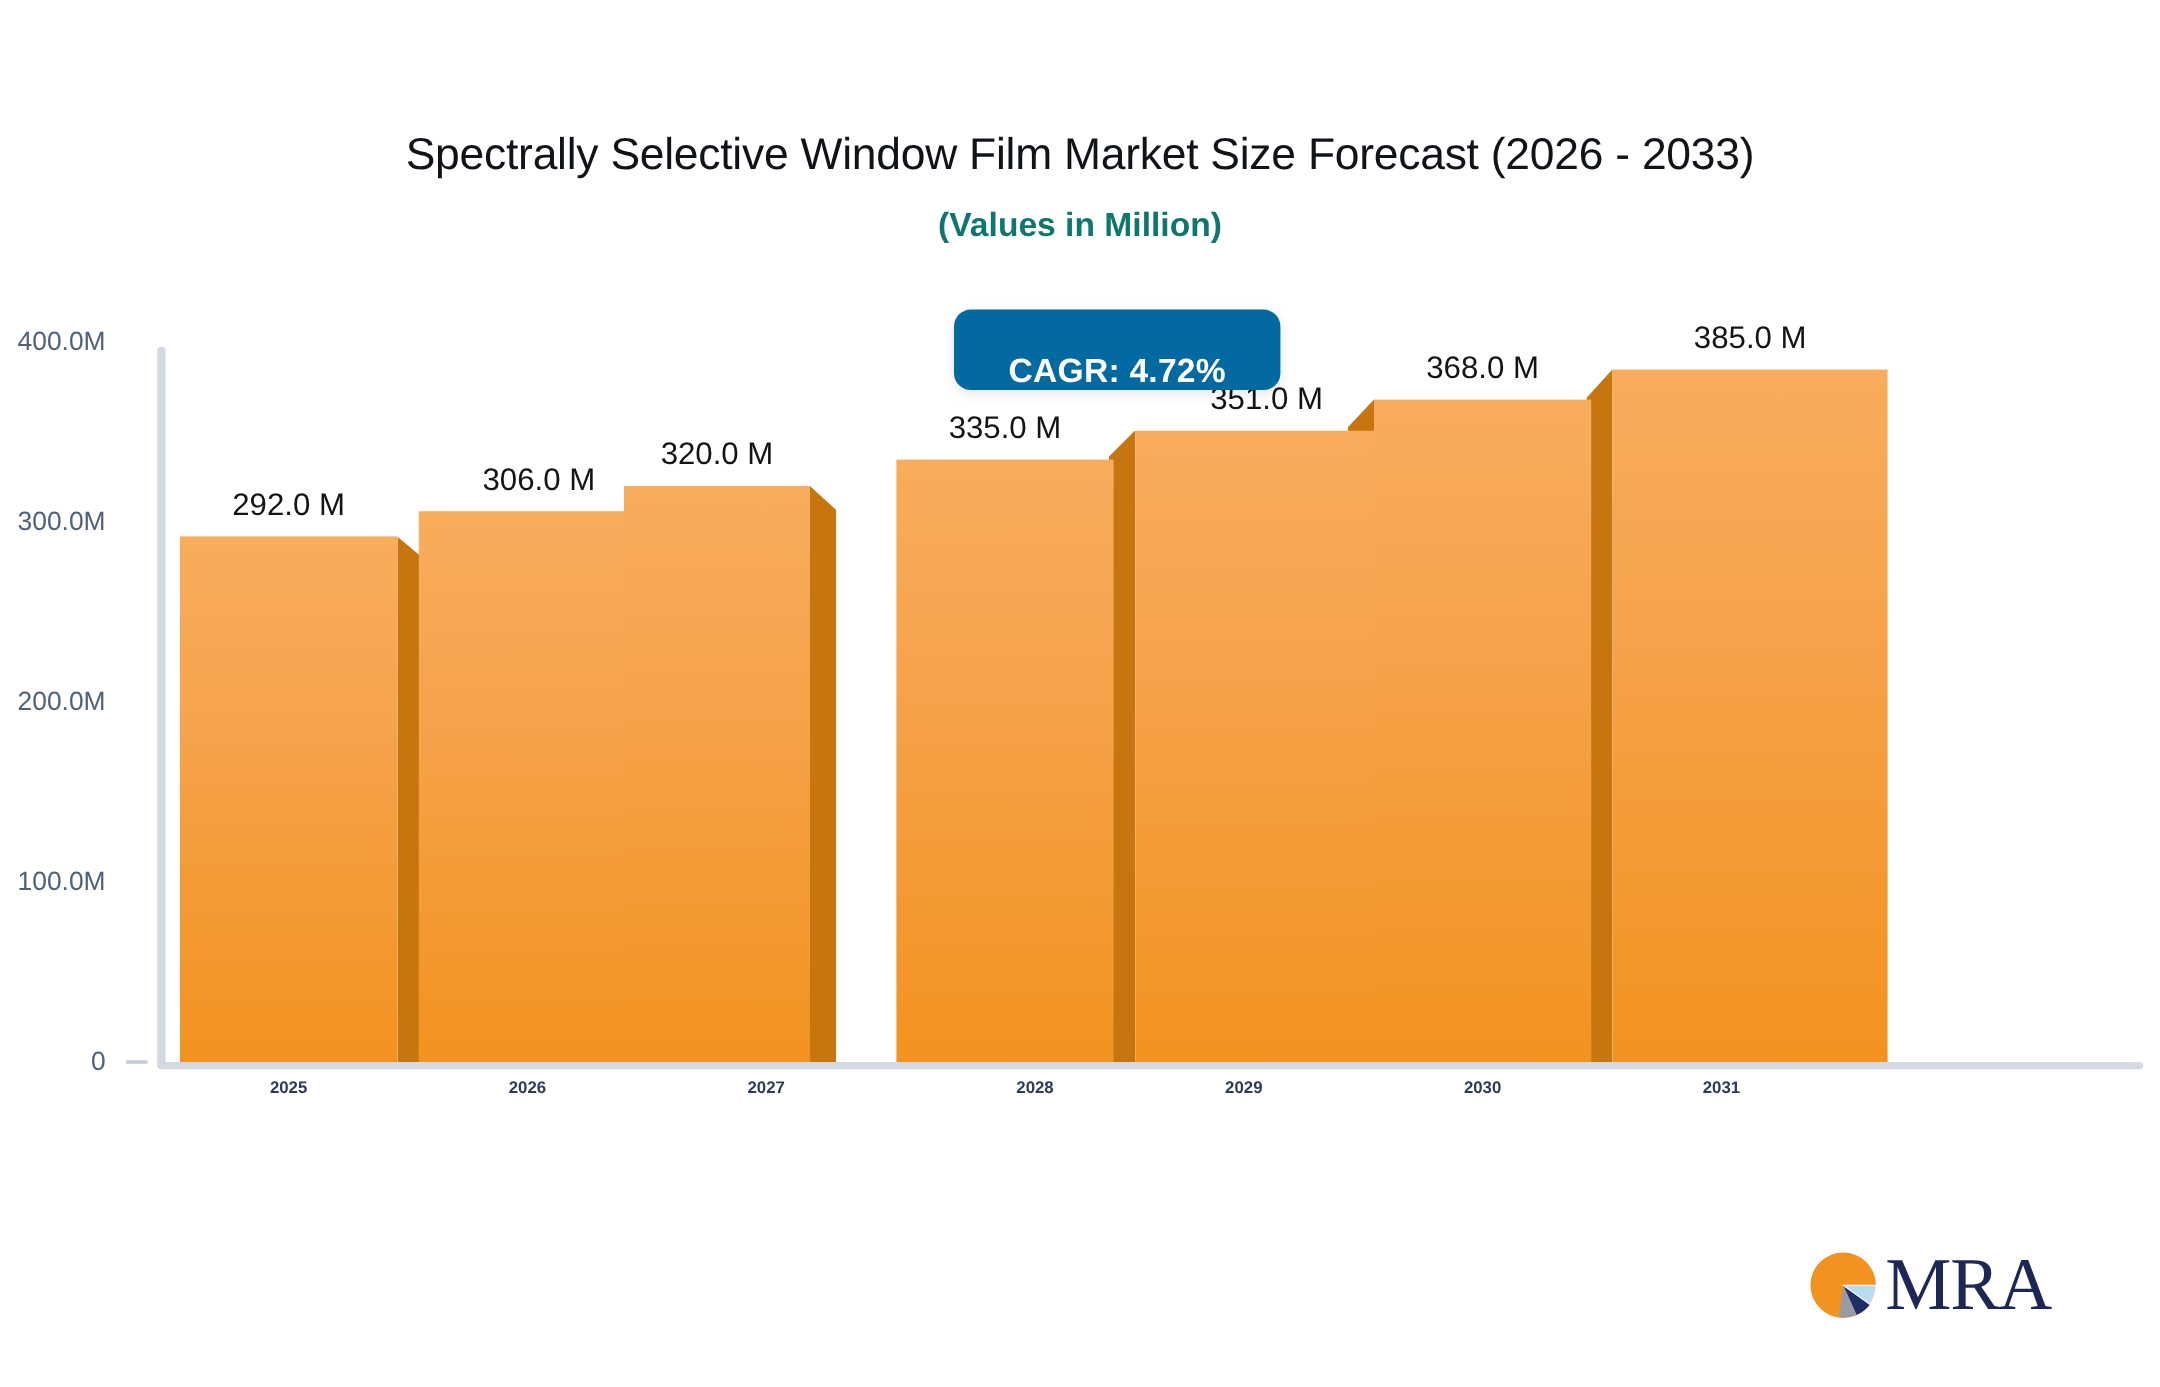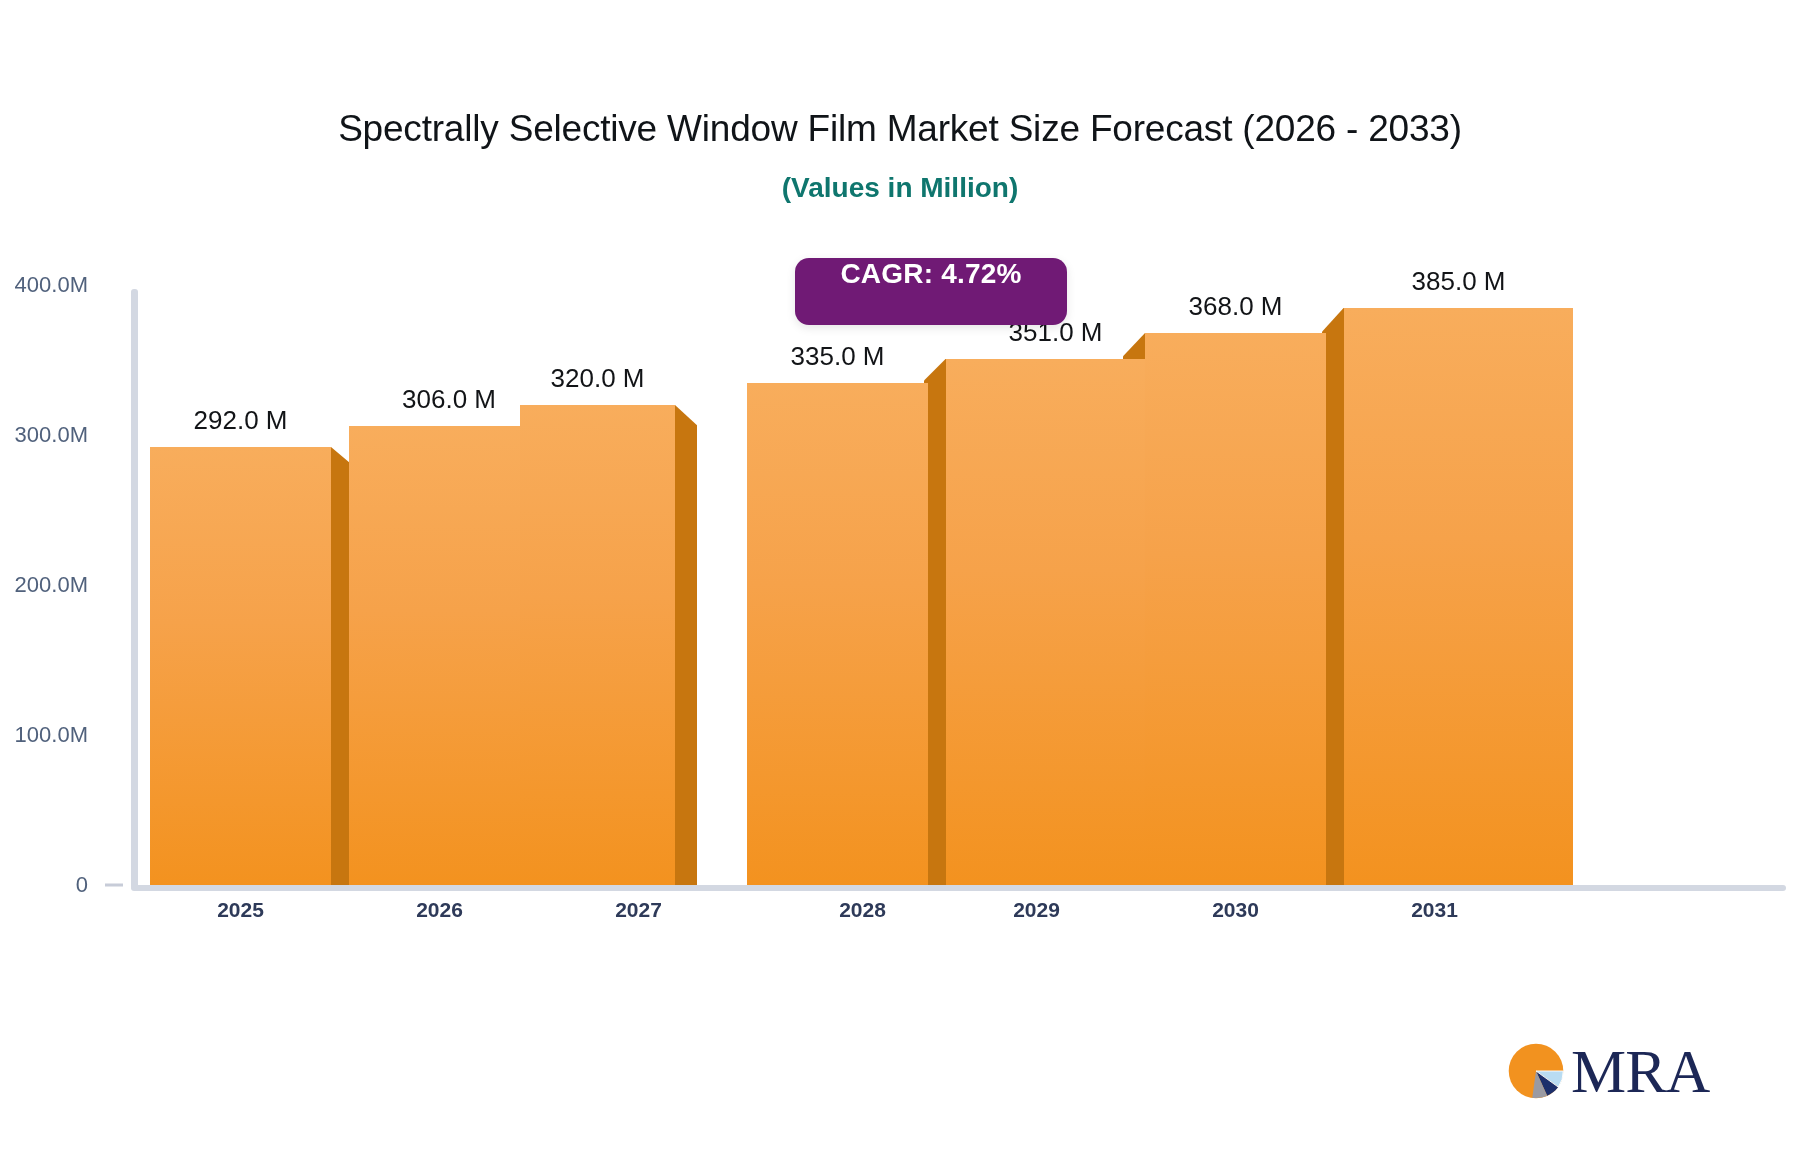--- a/index.html
+++ b/index.html
@@ -27,24 +27,24 @@
     text-align:center;
     font-size:28px;font-weight:bold;
     color:#0f766e;
   }
 
   
   .cagr-badge{
     position:absolute;
     left:795px;top:258px;
     width:272px;height:67px;
-    background:#701a75;
+    background:#0369a1;
     border-radius:14px;
     box-shadow:0 3px 10px rgba(0,0,0,.10);
-    display:flex;align-items:flex-start;justify-content:center;
+    display:flex;align-items:flex-end;justify-content:center;
     z-index:40;
   }
   .cagr-badge span{
     color:#ffffff;font-size:28px;font-weight:bold;letter-spacing:.2px;
   }
 
   
   .plot{
     position:absolute;
     left:0;top:0;width:1800px;height:1156px;
@@ -109,21 +109,21 @@
     margin-bottom:11px;
     font-size:26px;
     color:#121417;
     white-space:nowrap;
     z-index:5;
   }
   .x-label{
     position:absolute;
     top:898px;
     text-align:center;
-    font-size:21px;
+    font-size:14px;
     font-weight:bold;
     color:#2e3a59;
     transform:translateX(-50%);
     white-space:nowrap;
   }
 
   
   .logo{
     position:absolute;
     left:1505px;top:1040px;

